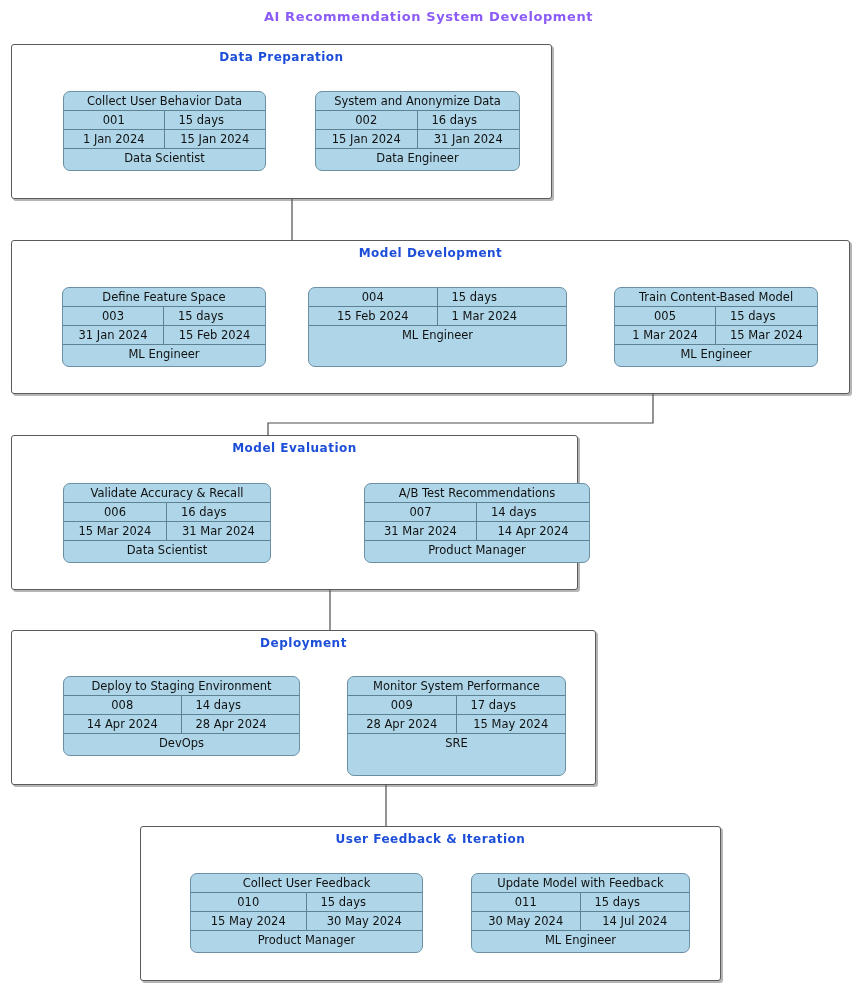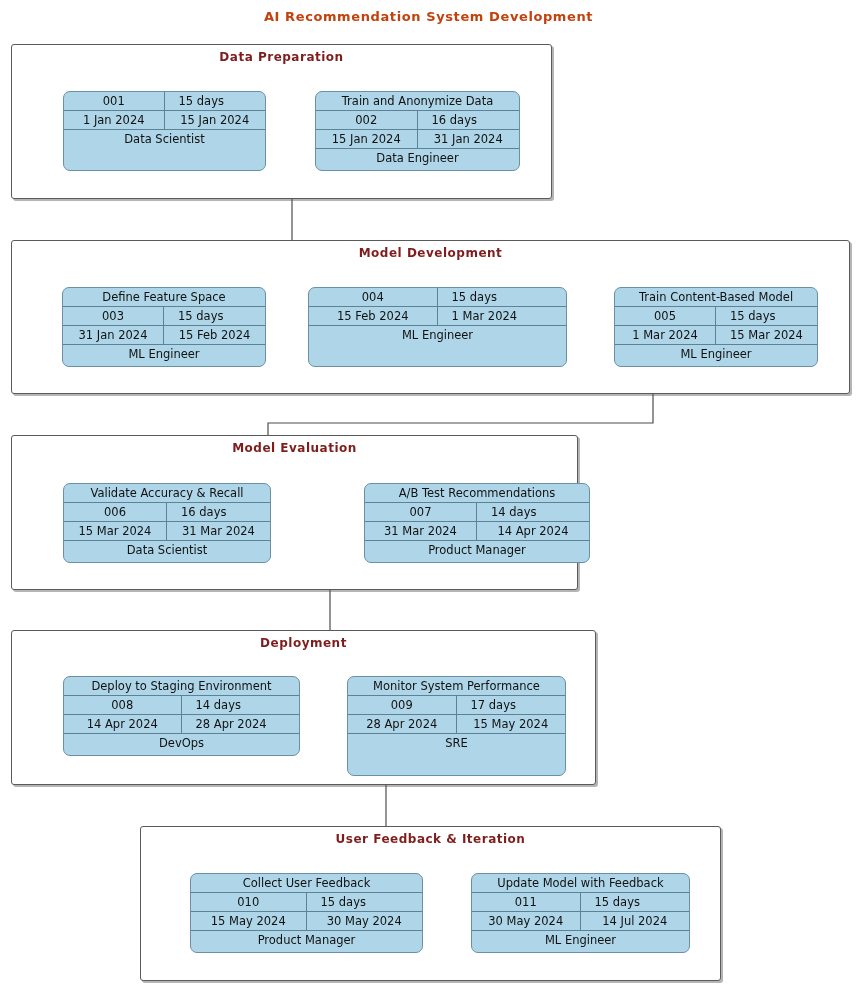--- a/index.html
+++ b/index.html
@@ -6,31 +6,31 @@
   body{
     width:857px;height:990px;position:relative;overflow:hidden;
     font-family:"DejaVu Sans","Liberation Sans",sans-serif;
     color:#1a1a1a;
   }
   #canvas{position:absolute;left:0;top:0;width:857px;height:990px;}
   #svg-links{position:absolute;left:0;top:0;width:857px;height:990px;pointer-events:none;}
 
   .diagram-title{
     position:absolute;left:0;top:9px;width:857px;text-align:center;
-    font-size:13px;font-weight:bold;letter-spacing:.6px;color:#c2410c;
+    font-size:13px;font-weight:bold;letter-spacing:.6px;color:#8b5cf6;
   }
 
   .group{
     position:absolute;border:1px solid #5a5a5a;border-radius:3px;
     background:#ffffff;box-shadow:2px 2px 0 rgba(90,90,90,.45);
     box-sizing:border-box;
   }
   .group-title{
     position:absolute;top:5px;left:0;width:100%;text-align:center;
-    font-size:12px;font-weight:bold;letter-spacing:.5px;color:#7f1d1d;
+    font-size:12px;font-weight:bold;letter-spacing:.5px;color:#1d4ed8;
   }
 
   .task{
     position:absolute;box-sizing:border-box;
     border:1px solid #6b8fa3;border-radius:7px;
     background:#aed6e8;overflow:hidden;
   }
   .task .row{
     display:flex;box-sizing:border-box;width:100%;
     border-bottom:1px solid #5d8294;
@@ -83,36 +83,39 @@
 
       <path d="M424,912 L458,912" marker-end="url(#ah)"></path>
     </g>
   </svg>
 
   <div class="group" style="left:11px;top:44px;width:541px;height:155px;">
     <div class="group-title">Data Preparation</div>
   </div>
 
   <div class="task" style="left:63px;top:91px;width:203px;height:80px;">
+    <div class="row r-title">
+      <div class="cell">Collect User Behavior Data</div>
+    </div>
     <div class="row r-mid">
       <div class="cell c-left">001</div>
       <div class="cell c-right align-left">15 days</div>
     </div>
     <div class="row r-mid">
       <div class="cell c-left">1 Jan 2024</div>
       <div class="cell c-right">15 Jan 2024</div>
     </div>
     <div class="row r-foot">
       <div class="cell">Data Scientist</div>
     </div>
   </div>
 
   <div class="task" style="left:315px;top:91px;width:205px;height:80px;">
     <div class="row r-title">
-      <div class="cell">Train and Anonymize Data</div>
+      <div class="cell">System and Anonymize Data</div>
     </div>
     <div class="row r-mid">
       <div class="cell c-left">002</div>
       <div class="cell c-right align-left">16 days</div>
     </div>
     <div class="row r-mid">
       <div class="cell c-left">15 Jan 2024</div>
       <div class="cell c-right">31 Jan 2024</div>
     </div>
     <div class="row r-foot">

